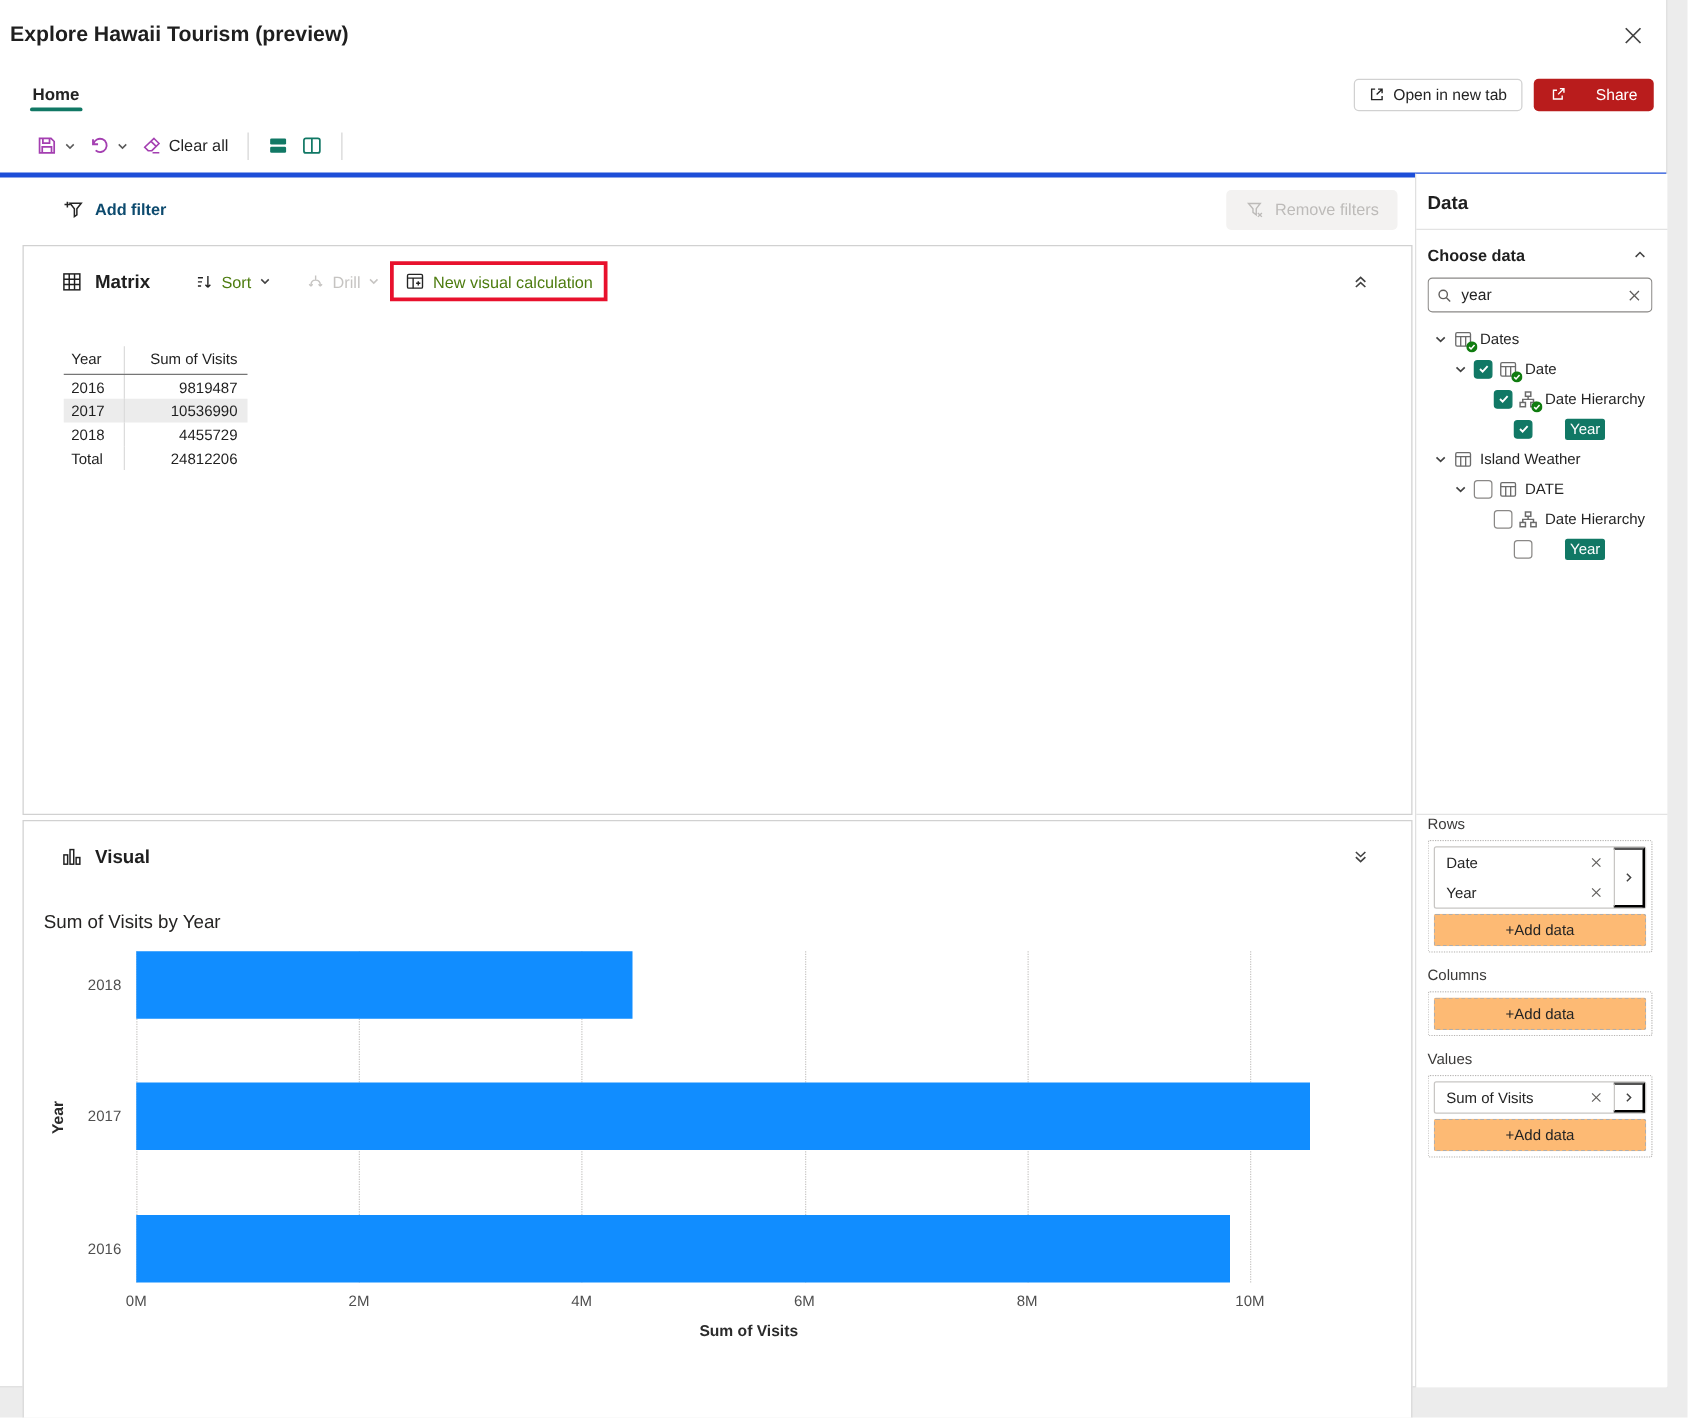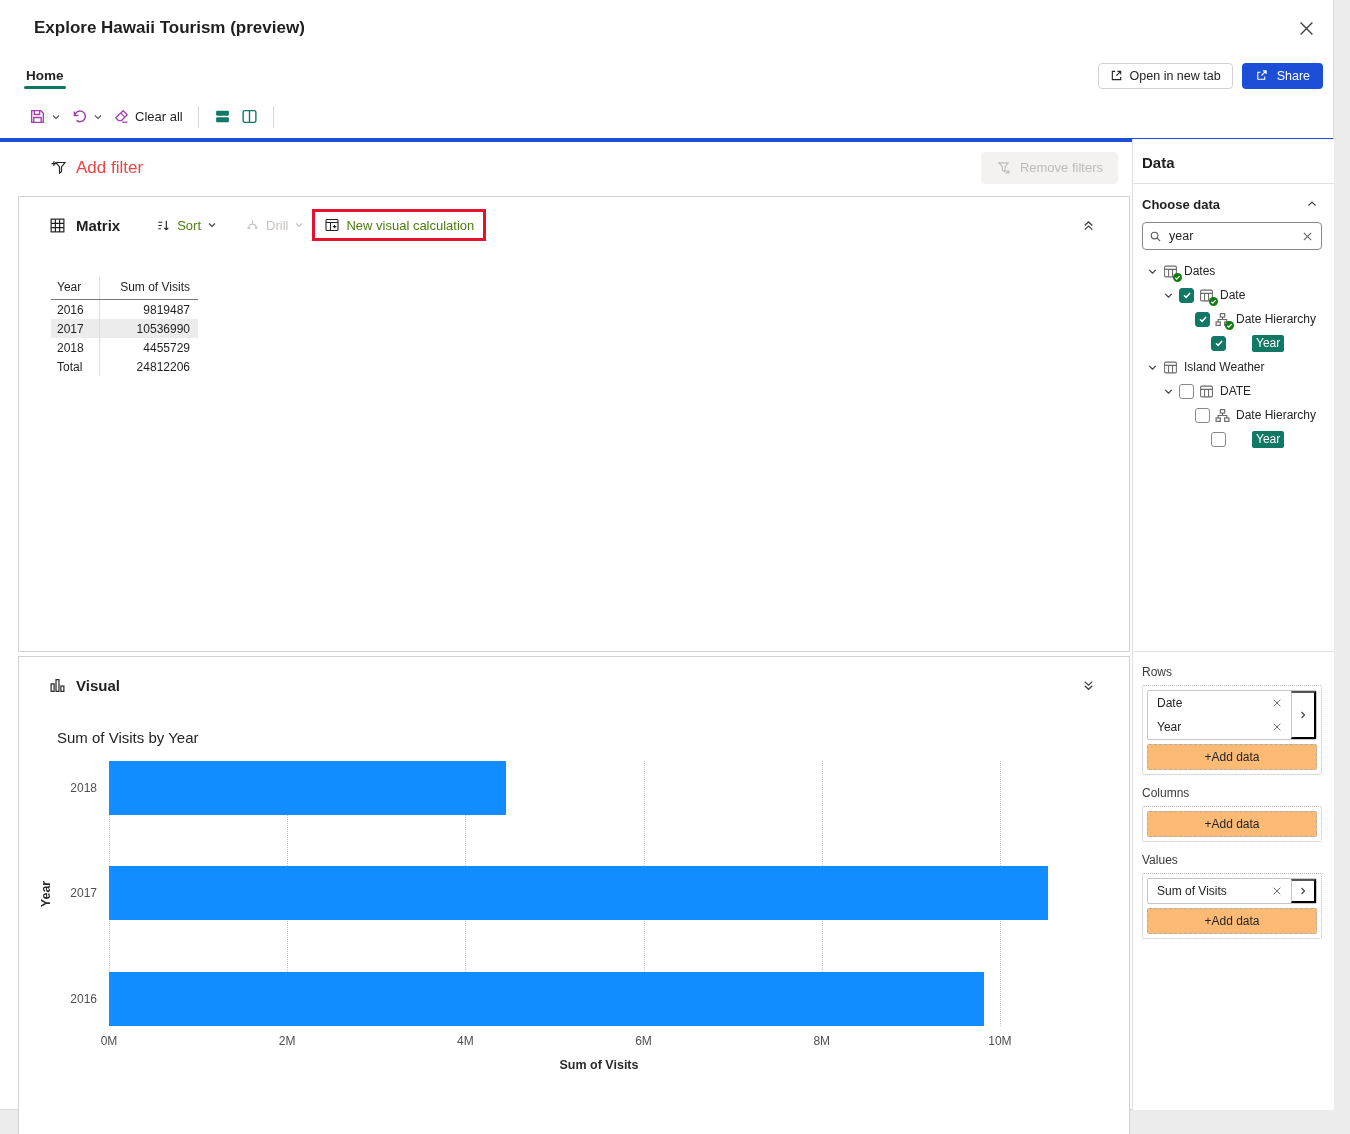--- a/index.html
+++ b/index.html
@@ -12,44 +12,44 @@
   }
   button{font-family:inherit}
   svg{display:block}
 
   .app{
     position:absolute;left:0;top:0;width:1334px;height:1110px;background:#fff;
     border-right:1px solid #d8d8d8;border-bottom:1px solid #d8d8d8;box-sizing:border-box;
   }
 
   
-  .titlebar{height:56px;display:flex;align-items:center;padding:0 10px 0 34px}
+  .titlebar{height:56px;display:flex;align-items:center;padding:0 10px 0 8px}
   .titlebar h1{margin:0;font-size:17px;font-weight:700;color:#1f1f1f}
   .close-btn{margin-left:auto;width:34px;height:34px;display:flex;align-items:center;justify-content:center;background:none;border:none;cursor:pointer;color:#424242}
 
   
   .tabbar{height:39px;display:flex;align-items:center;padding:0 10px 0 24px}
   .tab{position:relative;font-size:13.5px;font-weight:700;color:#242424;padding:8px 2px;cursor:pointer}
   .tab-underline{position:absolute;left:0;right:0;bottom:2px;height:3px;background:#117865;border-radius:2px}
   .tab-actions{margin-left:auto;display:flex;align-items:center;gap:9px}
   .btn-outline{display:flex;align-items:center;gap:7px;height:26px;padding:0 11px;border:1px solid #d1d1d1;border-radius:4px;background:#fff;font-size:12.5px;color:#242424;cursor:pointer}
-  .btn-share{display:flex;align-items:center;gap:9px;height:26px;padding:0 13px;border:none;border-radius:4px;background:#1d4ed8;color:#fff;font-size:12.5px;cursor:pointer}
+  .btn-share{display:flex;align-items:center;gap:24px;height:26px;padding:0 13px;border:none;border-radius:4px;background:#b91c1c;color:#fff;font-size:12.5px;cursor:pointer}
 
   
   .toolbar{height:43px;display:flex;align-items:center;padding:0 24px;border-bottom:4px solid #1d4ed8}
   .tool-btn{display:flex;align-items:center;gap:5px;padding:5px 5px;background:none;border:none;cursor:pointer;color:#a43fb1;font-size:13px}
   .tool-btn .tool-label{color:#242424}
   .tool-chev{color:#5a5a5a}
   .tool-sep{width:1px;height:22px;background:#d6d6d6;margin:0 10px}
   .teal-ic{color:#117865}
 
   
   .main-col{position:absolute;left:0;top:139px;width:1132px;height:971px}
   .filter-bar{height:57px;display:flex;align-items:center;padding:0 14px 0 50px;box-sizing:border-box}
-  .add-filter{display:flex;align-items:center;gap:9px;background:none;border:none;cursor:pointer;font-size:17px;font-weight:400;color:#ef4444;padding:0}
+  .add-filter{display:flex;align-items:center;gap:9px;background:none;border:none;cursor:pointer;font-size:13px;font-weight:700;color:#0c4a6e;padding:0}
   .remove-filters{margin-left:auto;display:flex;align-items:center;gap:9px;height:32px;padding:0 15px;background:#f3f2f1;border:none;border-radius:4px;font-size:13px;color:#bdbbb9;cursor:default}
 
   .panel{margin:0 2px 0 18px;border:1px solid #d1d1d1;background:#fff;box-sizing:border-box}
   .matrix-panel{height:456px}
   .visual-panel{height:552px;margin-top:4px}
   .panel-header{height:56px;display:flex;align-items:center;padding:0 30px}
   .panel-title{display:flex;align-items:center;gap:10px;font-size:15px;font-weight:700;color:#1f1f1f}
   .hdr-btn{display:flex;align-items:center;gap:6px;background:none;border:none;font-size:13px;color:#4d7c0f;cursor:pointer;padding:4px 4px}
   .hdr-btn.disabled{color:#c6c4c2;cursor:default}
   .sort-btn{margin-left:32px}
@@ -60,21 +60,21 @@
   
   .matrix-table{margin:24px 0 0 32px;border-collapse:collapse;font-size:12px;color:#1f1f1f}
   .matrix-table th{font-weight:400;text-align:left;padding:3px 8px 5px 6px;border-bottom:1px solid #767676;min-width:34px}
   .matrix-table th.num{text-align:right;min-width:84px}
   .matrix-table td{padding:2.5px 8px 2.5px 6px}
   .matrix-table .num{text-align:right;border-left:1px solid #dcdcdc}
   .matrix-table tr.hl{background:#ececec}
   .matrix-table tr.total td{font-weight:400}
 
   
-  .chart-title{margin:16px 0 0 38px;font-size:15px;color:#252423}
+  .chart-title{margin:16px 0 0 16px;font-size:15px;color:#252423}
   .chart{position:relative;margin:15px 40px 0 90px}
   .plot{position:relative;height:265px}
   .gridline{position:absolute;top:0;bottom:0;width:0;border-left:1px dotted #c9c7c5}
   .bar-row{position:absolute;left:0;width:100%;height:54px}
   .bar-row.r0{top:0}.bar-row.r1{top:105px}.bar-row.r2{top:211px}
   .bar{height:100%;background:#118DFF}
   .cat-label{position:absolute;right:calc(100% + 12px);top:50%;transform:translateY(-50%);font-size:12px;color:#4f4f4f;white-space:nowrap}
   .y-title{position:absolute;left:-76px;top:50%;transform:translateY(-50%) rotate(-90deg);font-size:12.5px;font-weight:700;color:#2b2b2b}
   .x-axis{position:relative;height:16px;margin-top:8px;font-size:12px;color:#4f4f4f}
   .x-tick{position:absolute;top:0;transform:translateX(-50%)}
@@ -546,21 +546,21 @@
           <span class="checkbox"></span>
           <span class="spacer16"></span>
           <span class="chip">Year</span>
         </div>
 
       </div>
     </div>
 
     <div class="rearrange">
 
-      <div class="zone-label" style="margin-top:13px">Rows</div>
+      <div class="zone-label" style="margin-top:0">Rows</div>
       <div class="drop-zone">
         <div class="field-well">
           <div class="well-fields">
             <div class="field-pill">
               <span>Date</span>
               <button class="pill-x">
                 <svg width="10" height="10" viewBox="0 0 12 12" fill="none" stroke="currentColor" stroke-width="1.1">
                     <path d="M2 2 L10 10 M10 2 L2 10"></path>
                   </svg>
               </button>

